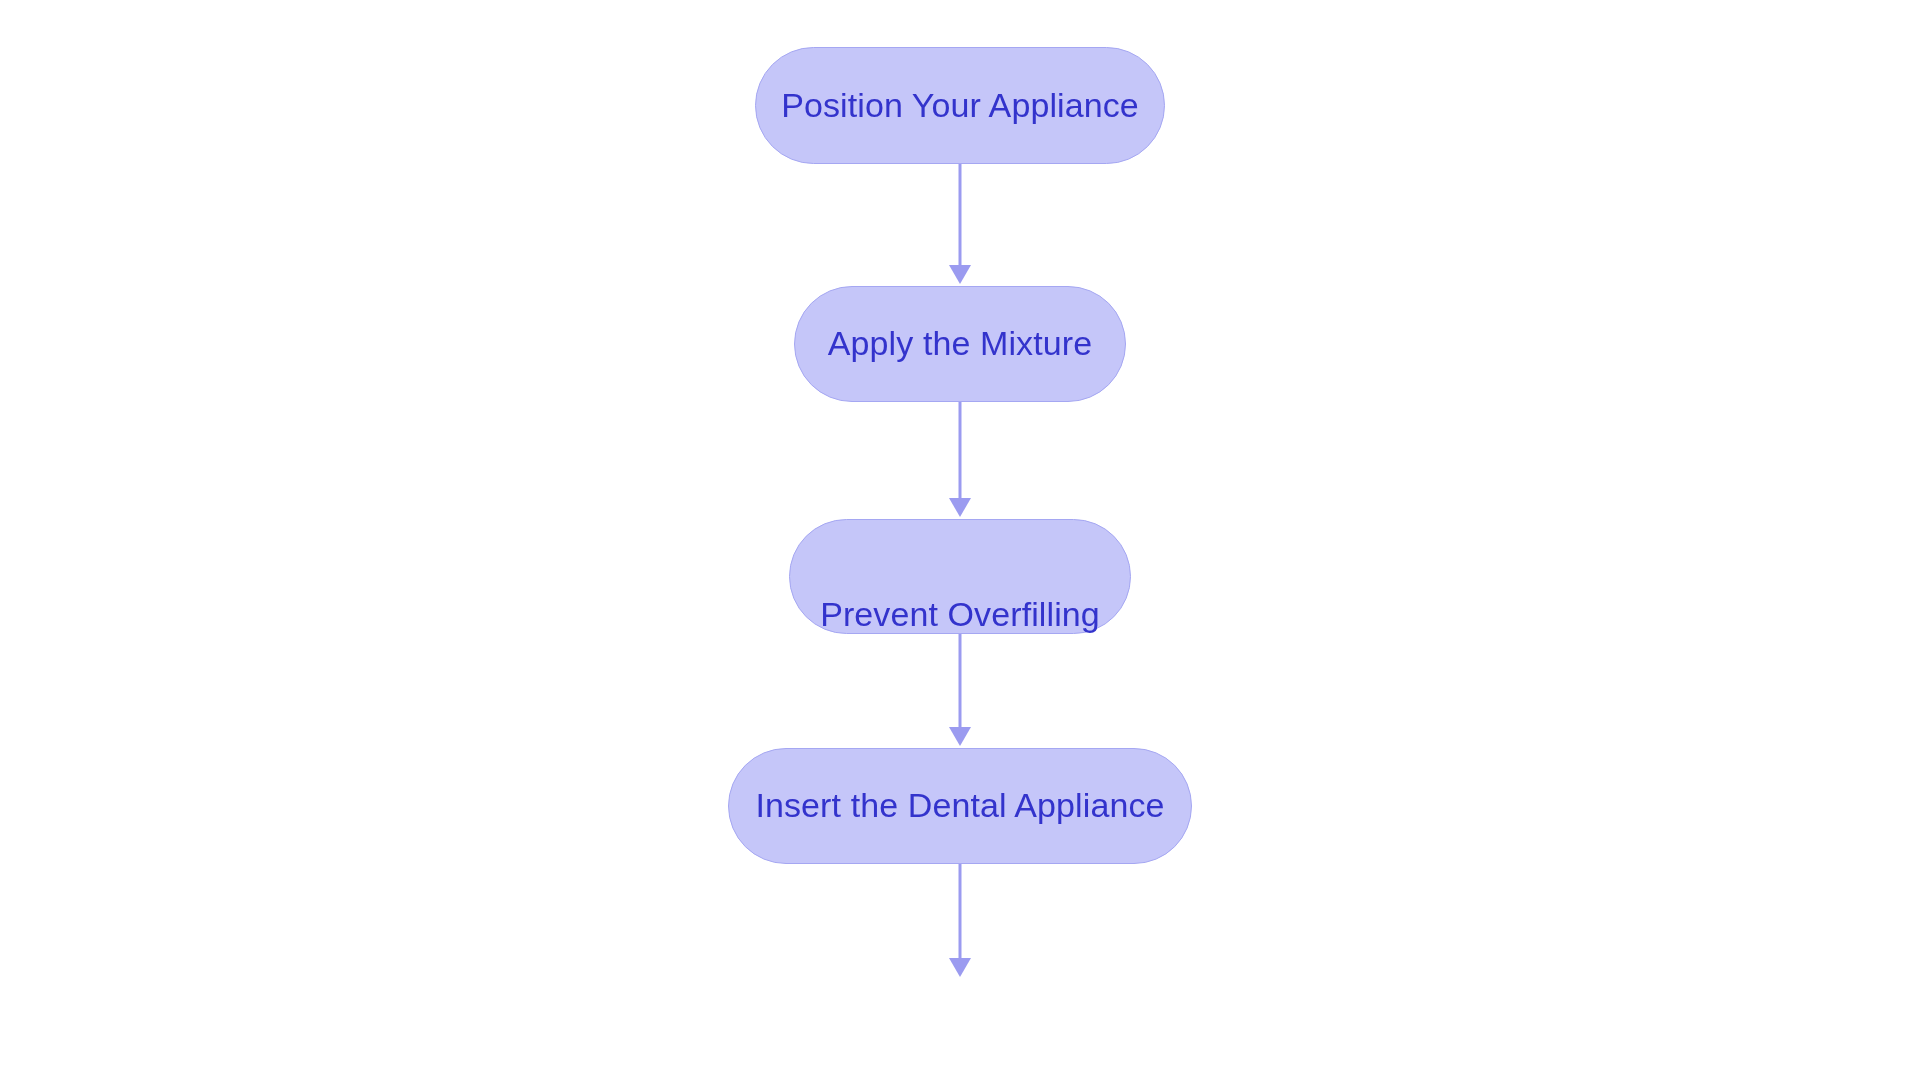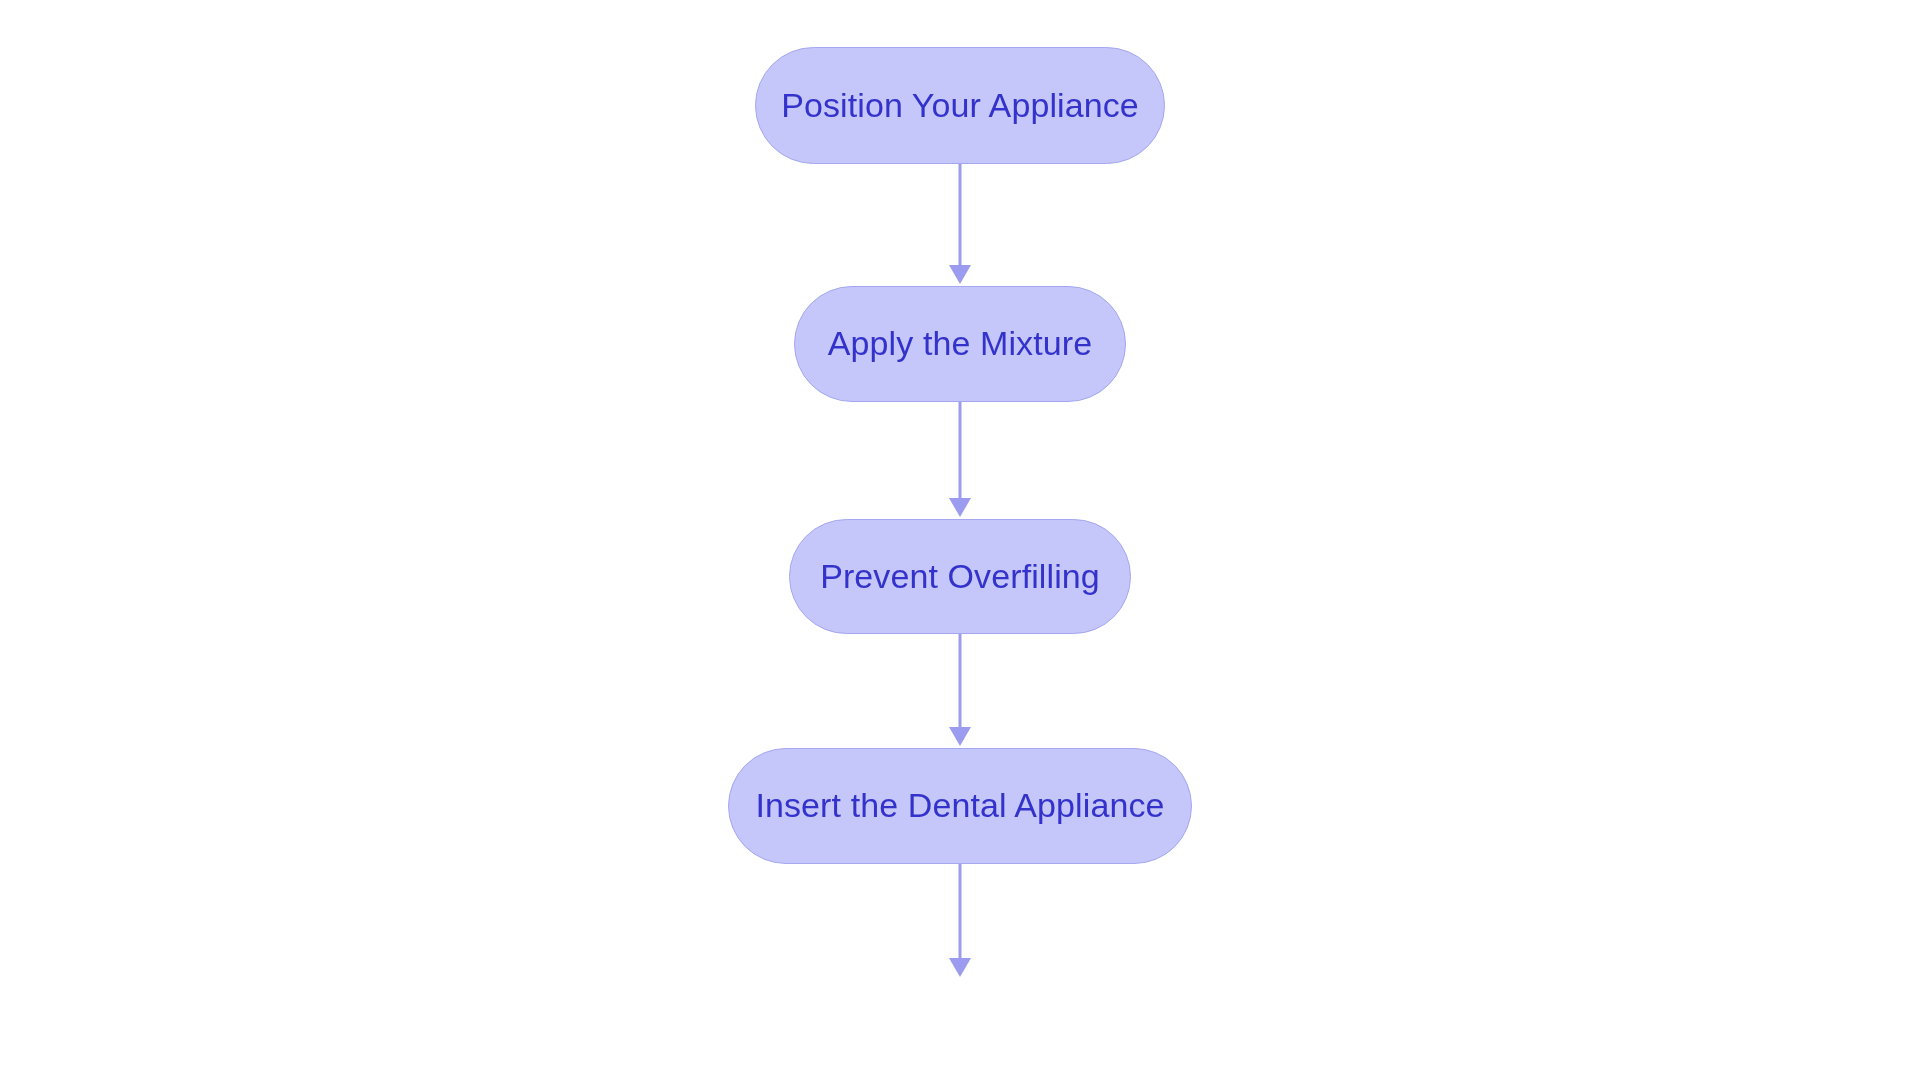--- a/index.html
+++ b/index.html
@@ -64,21 +64,21 @@
   }
 
   .flow-connector .conn-svg {
     display: block;
     overflow: visible;
   }
 
   
   .node-1 { width: 410px; height: 117px; margin-top: 11px; }
   .node-2 { width: 332px; height: 116px; align-items: center; }
-  .node-3 { width: 342px; height: 115px; }
+  .node-3 { width: 342px; height: 115px; align-items: flex-end; }
   .node-4 { width: 464px; height: 116px; text-align: right; }
   .node-5 { width: 280px; height: 117px; }
 
   .conn-1 { height: 122px; }
   .conn-2 { height: 117px; }
   .conn-3 { height: 114px; }
   .conn-4 { height: 115px; }
 </style>
 </head>
 <body>

